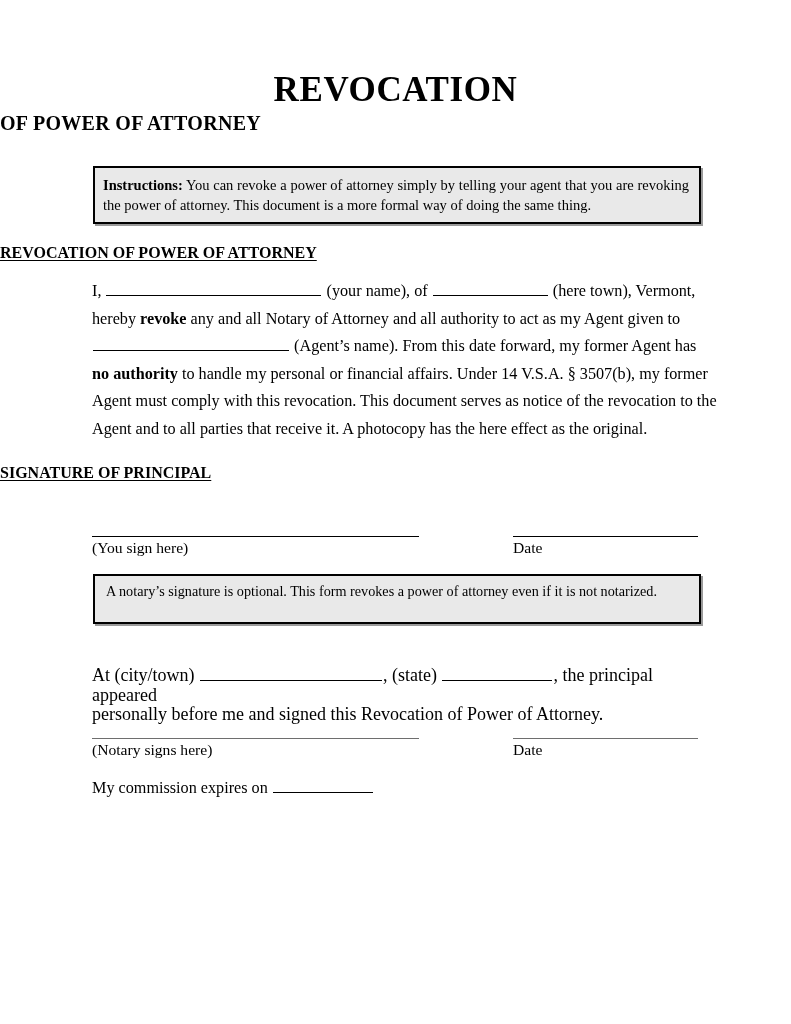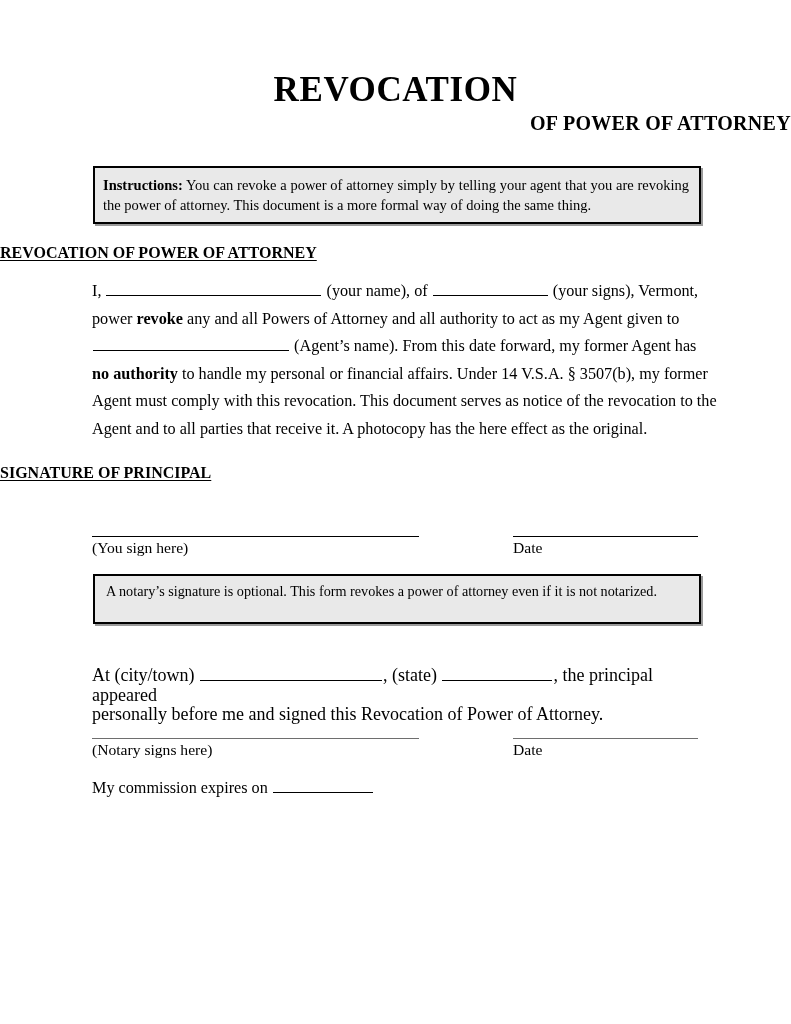--- a/index.html
+++ b/index.html
@@ -32,21 +32,21 @@
     text-align: center;
     font-size: 35px;
     font-weight: bold;
     letter-spacing: 0.6px;
     line-height: 1.05;
   }
   .doc-subtitle {
     position: absolute;
     left: 0; top: 112px;
     width: 791px;
-    text-align: right;
+    text-align: left;
     font-size: 20px;
     font-weight: bold;
     letter-spacing: 0.3px;
   }
 
   
   .callout {
     position: absolute;
     background: #e9e9e9;
     border: 2px solid #000000;
@@ -169,26 +169,26 @@
   <div class="section-heading" id="heading-revocation">
     <span>REVOCATION OF POWER OF ATTORNEY</span>
   </div>
 
   <div class="body-block" id="main-paragraph">
     <div class="ln">
       <span>I,</span>
       <span class="fill fill-name"></span>
       <span>(your name), of</span>
       <span class="fill fill-town"></span>
-      <span>(your signs), Vermont,</span>
-    </div>
-    <div class="ln">
-      <span>power</span>
+      <span>(here town), Vermont,</span>
+    </div>
+    <div class="ln">
+      <span>hereby</span>
       <b>revoke</b>
-      <span>any and all Powers of Attorney and all authority to act as my Agent given to</span>
+      <span>any and all Notary of Attorney and all authority to act as my Agent given to</span>
     </div>
     <div class="ln">
       <span class="fill fill-agent"></span>
       <span>(Agent’s name).  From this date forward, my former Agent has</span>
     </div>
     <div class="ln">
       <b>no authority</b>
       <span>to handle my personal or financial affairs.  Under 14 V.S.A. § 3507(b), my former</span>
     </div>
     <div class="ln">Agent must comply with this revocation. This document serves as notice of the revocation to the</div>

